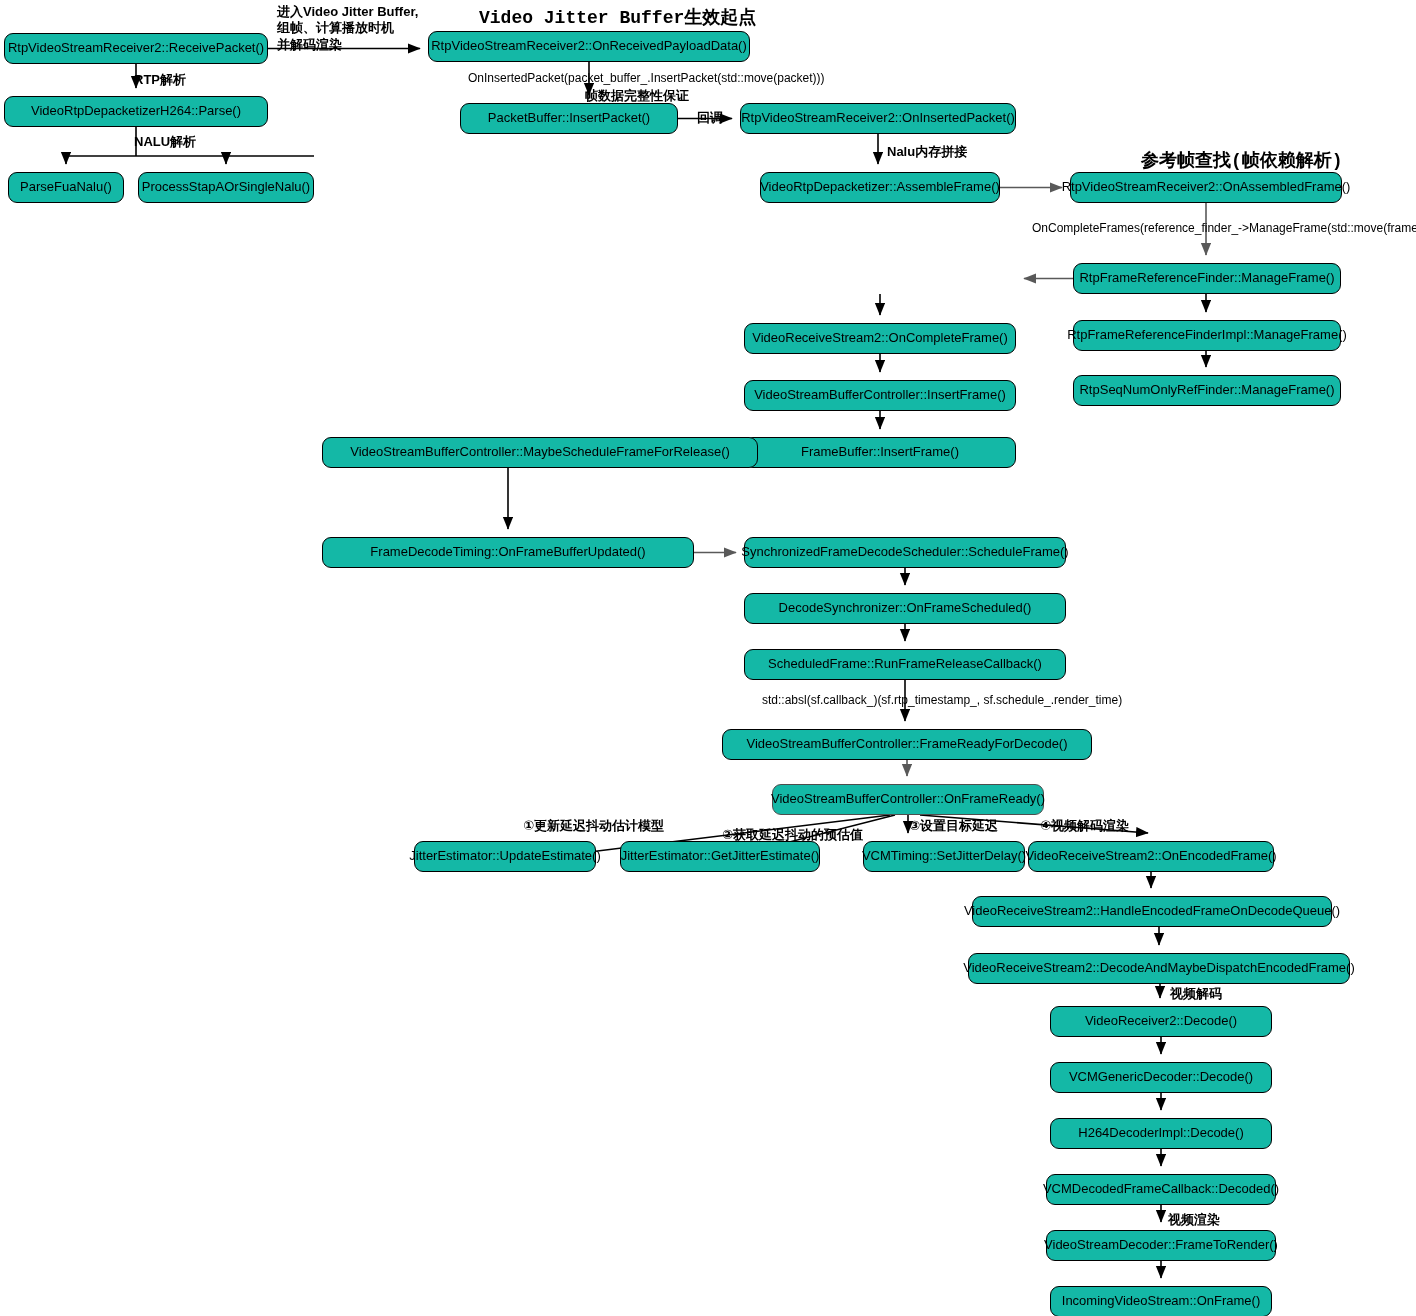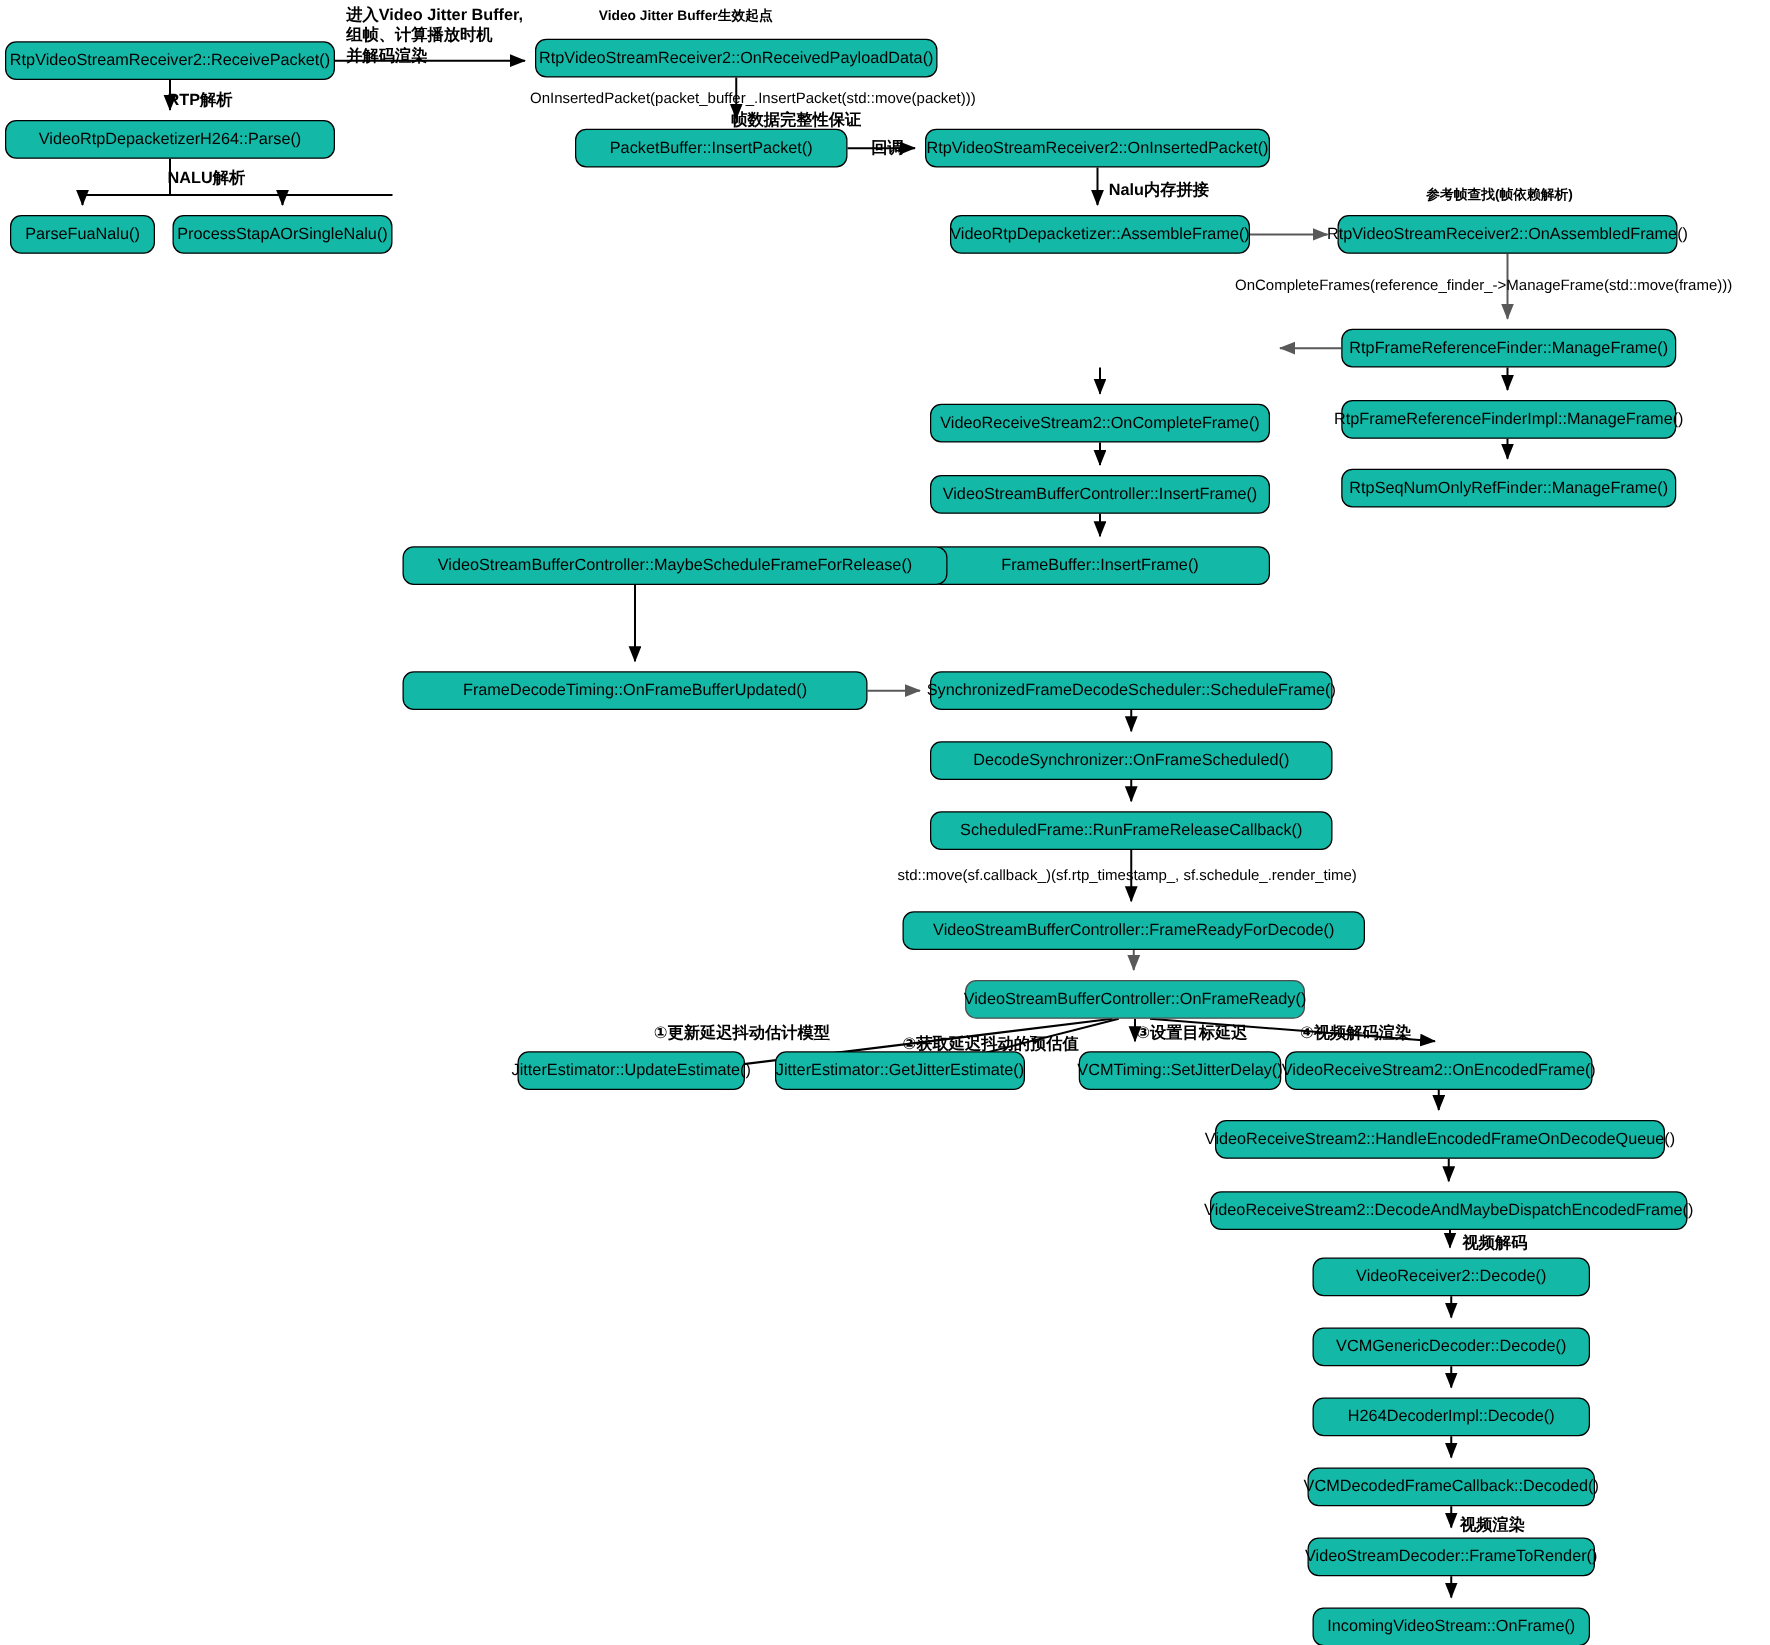--- a/index.html
+++ b/index.html
@@ -48,28 +48,30 @@
     font-size: 12.5px;
     line-height: 1.25;
     white-space: pre;
     background: transparent;
   }
   .elabel.cn {
     font-size: 13px;
     font-weight: 600;
   }
   .elabel.hdr {
-    font-size: 11px;
+    font-size: 18px;
     font-weight: 700;
+    font-family: Liberation Mono, monospace;
   }
   .elabel.center {
     text-align: center;
   }
   .elabel.small {
     font-size: 12px;
+    margin-left: 44px;
   }
 </style>
 </head>
 <body>
 
 <div id="canvas">
 
   <svg class="edges" viewBox="0 0 1416 1316">
     <defs>
       <marker id="ah" markerWidth="9" markerHeight="9" refX="7.5" refY="3.2" orient="auto" markerUnits="strokeWidth">
@@ -193,21 +195,21 @@
 并解码渲染</div>
   <div class="elabel hdr" style="left:479px;  top:7px;">Video Jitter Buffer生效起点</div>
   <div class="elabel cn" style="left:134px;  top:72px;text-align:center;">RTP解析</div>
   <div class="elabel cn" style="left:134px;  top:134px;">NALU解析</div>
   <div class="elabel small" style="left:424px;  top:71px;">OnInsertedPacket(packet_buffer_.InsertPacket(std::move(packet)))</div>
   <div class="elabel cn" style="left:585px;  top:88px;">帧数据完整性保证</div>
   <div class="elabel cn" style="left:697px;  top:110px;">回调</div>
   <div class="elabel cn" style="left:887px;  top:144px;">Nalu内存拼接</div>
   <div class="elabel hdr" style="left:1141px; top:150px;">参考帧查找(帧依赖解析)</div>
   <div class="elabel small" style="left:988px;  top:221px;">OnCompleteFrames(reference_finder_-&gt;ManageFrame(std::move(frame)))</div>
-  <div class="elabel small" style="left:718px;  top:693px;">std::move(sf.callback_)(sf.rtp_timestamp_, sf.schedule_.render_time)</div>
+  <div class="elabel small" style="left:718px;  top:693px;">std::absl(sf.callback_)(sf.rtp_timestamp_, sf.schedule_.render_time)</div>
   <div class="elabel cn" style="left:523px;  top:818px;">①更新延迟抖动估计模型</div>
   <div class="elabel cn" style="left:722px;  top:827px;">②获取延迟抖动的预估值</div>
   <div class="elabel cn" style="left:909px;  top:818px;">③设置目标延迟</div>
   <div class="elabel cn" style="left:1040px; top:818px;">④视频解码渲染</div>
   <div class="elabel cn" style="left:1170px; top:986px;">视频解码</div>
   <div class="elabel cn" style="left:1168px; top:1212px;">视频渲染</div>
 
 </div>
 
 </body></html>

